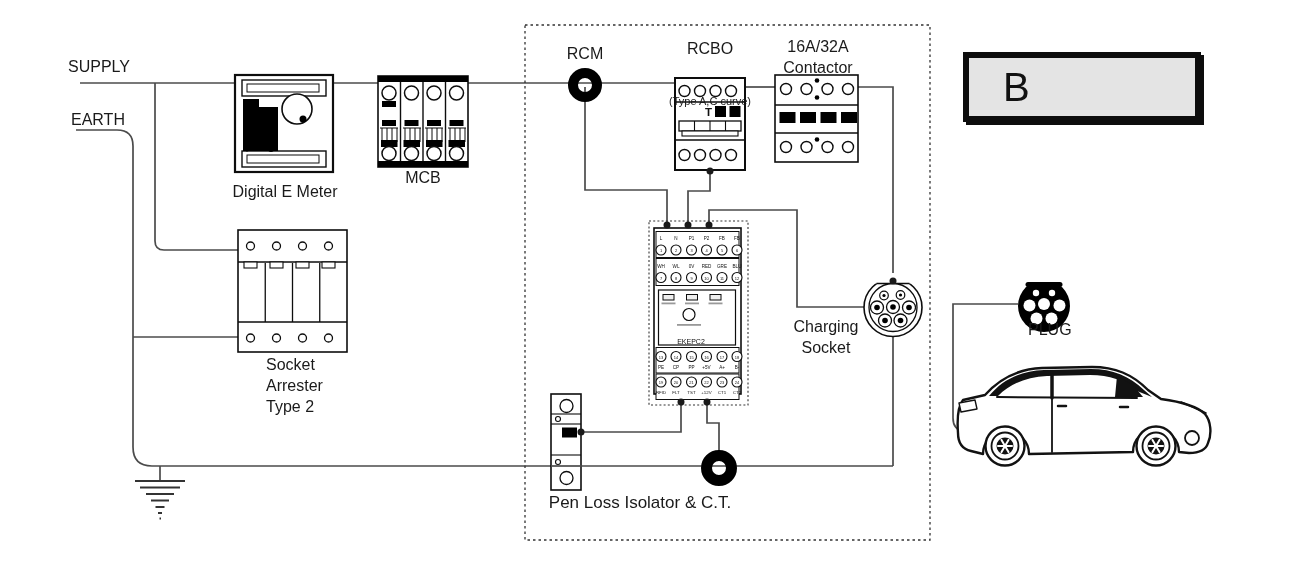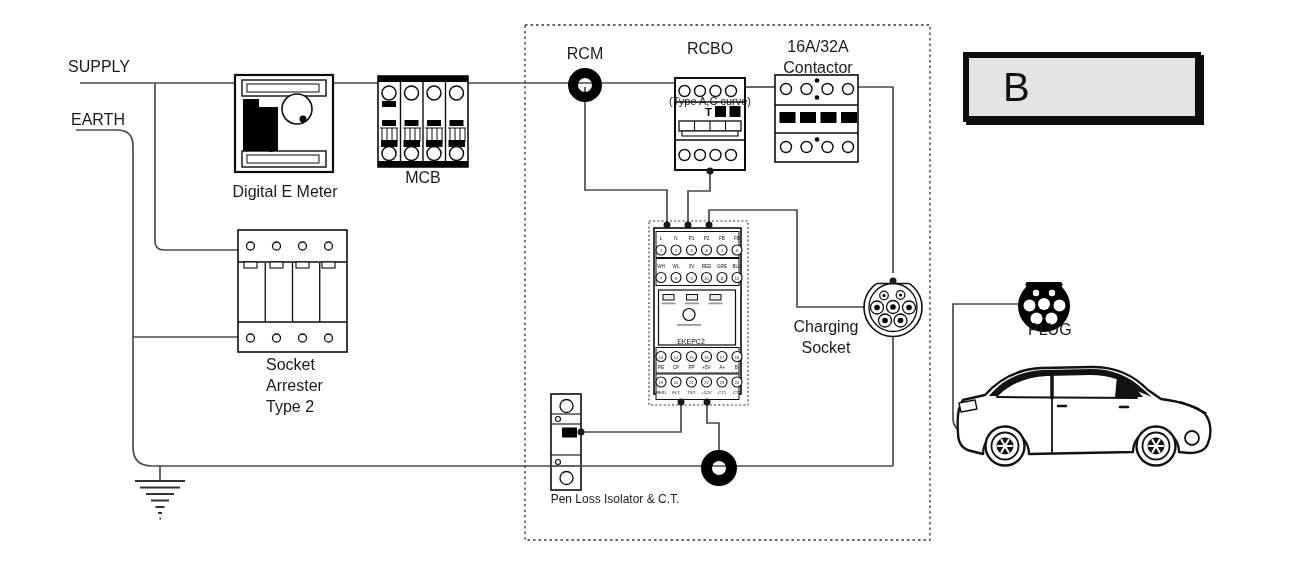--- a/index.html
+++ b/index.html
@@ -382,17 +382,17 @@
   <div class="lbl" style="left:71px;top:110px;">EARTH</div>
   <div class="lbl ctr" style="left:225px;top:182px;width:120px;">Digital E Meter</div>
   <div class="lbl ctr" style="left:378px;top:168px;width:90px;">MCB</div>
   <div class="lbl" style="left:266px;top:355px;"><span>Socket</span><br><span>Arrester</span><br><span>Type 2</span></div>
   <div class="lbl ctr" style="left:560px;top:44px;width:50px;text-align:center;">RCM</div>
   <div class="lbl ctr" style="left:670px;top:39px;width:80px;">RCBO</div>
   <div class="lbl ctr sub" style="left:655px;top:57px;width:110px;">(Type A,C curve)</div>
   <div class="lbl ctr" style="left:770px;top:37px;width:96px;"><span>16A/32A</span><br><span>Contactor</span></div>
   <div class="lbl ctr" style="left:780px;top:317px;width:92px;"><span>Charging</span><br><span>Socket</span></div>
   <div class="lbl" style="left:1028px;top:320px;">PLUG</div>
-  <div class="lbl ctr" style="left:520px;top:492px;width:190px;font-size:12px;">Pen Loss Isolator &amp; C.T.</div>
+  <div class="lbl ctr" style="left:545px;top:492px;width:190px;font-size:17px;">Pen Loss Isolator &amp; C.T.</div>
   <div class="section-box">
       <span>B</span>
     </div>
 </div>
 
 </body></html>

